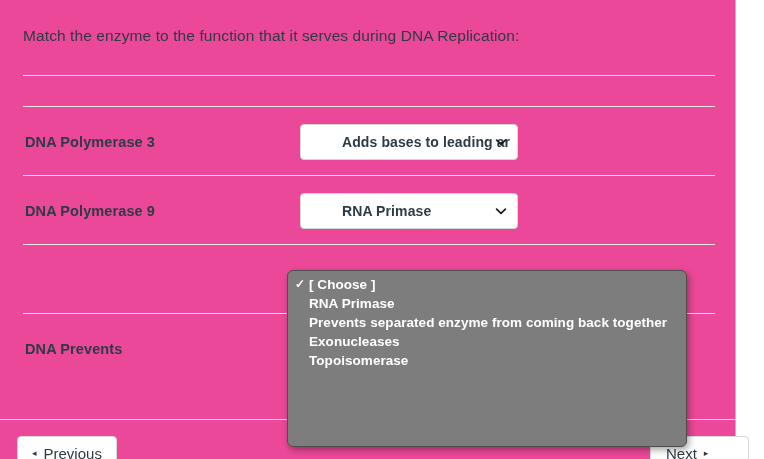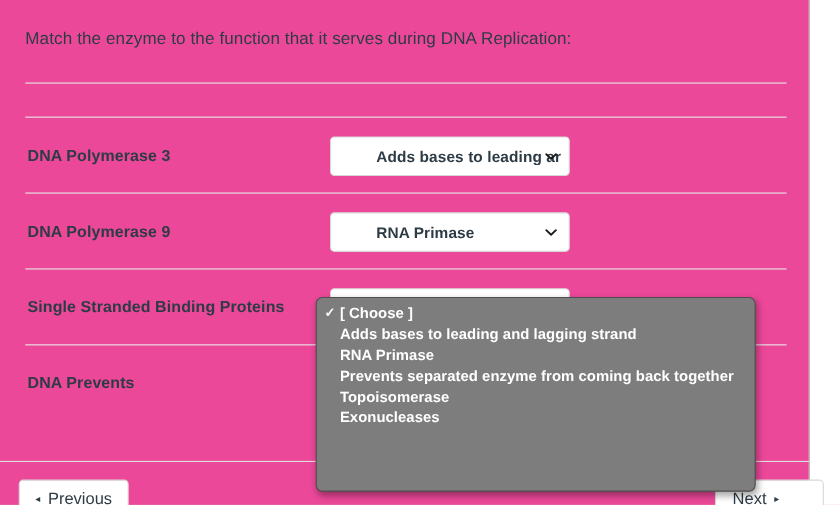--- a/index.html
+++ b/index.html
@@ -221,31 +221,20 @@
     <div class="match-select">
       <span class="sel-text">RNA Primase</span>
       <span class="chev">
         <svg viewBox="0 0 12 12" width="12" height="12">
             <path d="M1.6 4.2 L6 8.4 L10.4 4.2" fill="none" stroke="#1a1a1a" stroke-width="1.7" stroke-linecap="round" stroke-linejoin="round"></path>
           </svg>
       </span>
     </div>
   </div>
 
-  <div class="match-row row2">
-    <div class="match-label">Single Stranded Binding Proteins</div>
-    <div class="match-select">
-      <span class="sel-text">[ Choose ]</span>
-      <span class="chev">
-        <svg viewBox="0 0 12 12" width="12" height="12">
-            <path d="M1.6 4.2 L6 8.4 L10.4 4.2" fill="none" stroke="#1a1a1a" stroke-width="1.7" stroke-linecap="round" stroke-linejoin="round"></path>
-          </svg>
-      </span>
-    </div>
-  </div>
 
   <div class="match-row row3">
     <div class="match-label">DNA Prevents</div>
     <div class="match-select">
       <span class="sel-text">[ Choose ]</span>
       <span class="chev">
         <svg viewBox="0 0 12 12" width="12" height="12">
             <path d="M1.6 4.2 L6 8.4 L10.4 4.2" fill="none" stroke="#1a1a1a" stroke-width="1.7" stroke-linecap="round" stroke-linejoin="round"></path>
           </svg>
       </span>
@@ -261,18 +250,17 @@
 
   <button class="nav-btn" id="next-button">
     <span>Next</span>
     <span class="tri">▸</span>
   </button>
 
 </div>
 
 <div id="dropdown-popup">
     <div class="dd-option"><span class="check">✓</span><span>[ Choose ]</span></div>
-    <div class="dd-option"><span>Adds bases to leading and lagging strand</span></div>
     <div class="dd-option"><span>RNA Primase</span></div>
     <div class="dd-option"><span>Prevents separated enzyme from coming back together</span></div>
+    <div class="dd-option"><span>Exonucleases</span></div>
     <div class="dd-option"><span>Topoisomerase</span></div>
-    <div class="dd-option"><span>Exonucleases</span></div>
   </div>
 
 </body></html>

